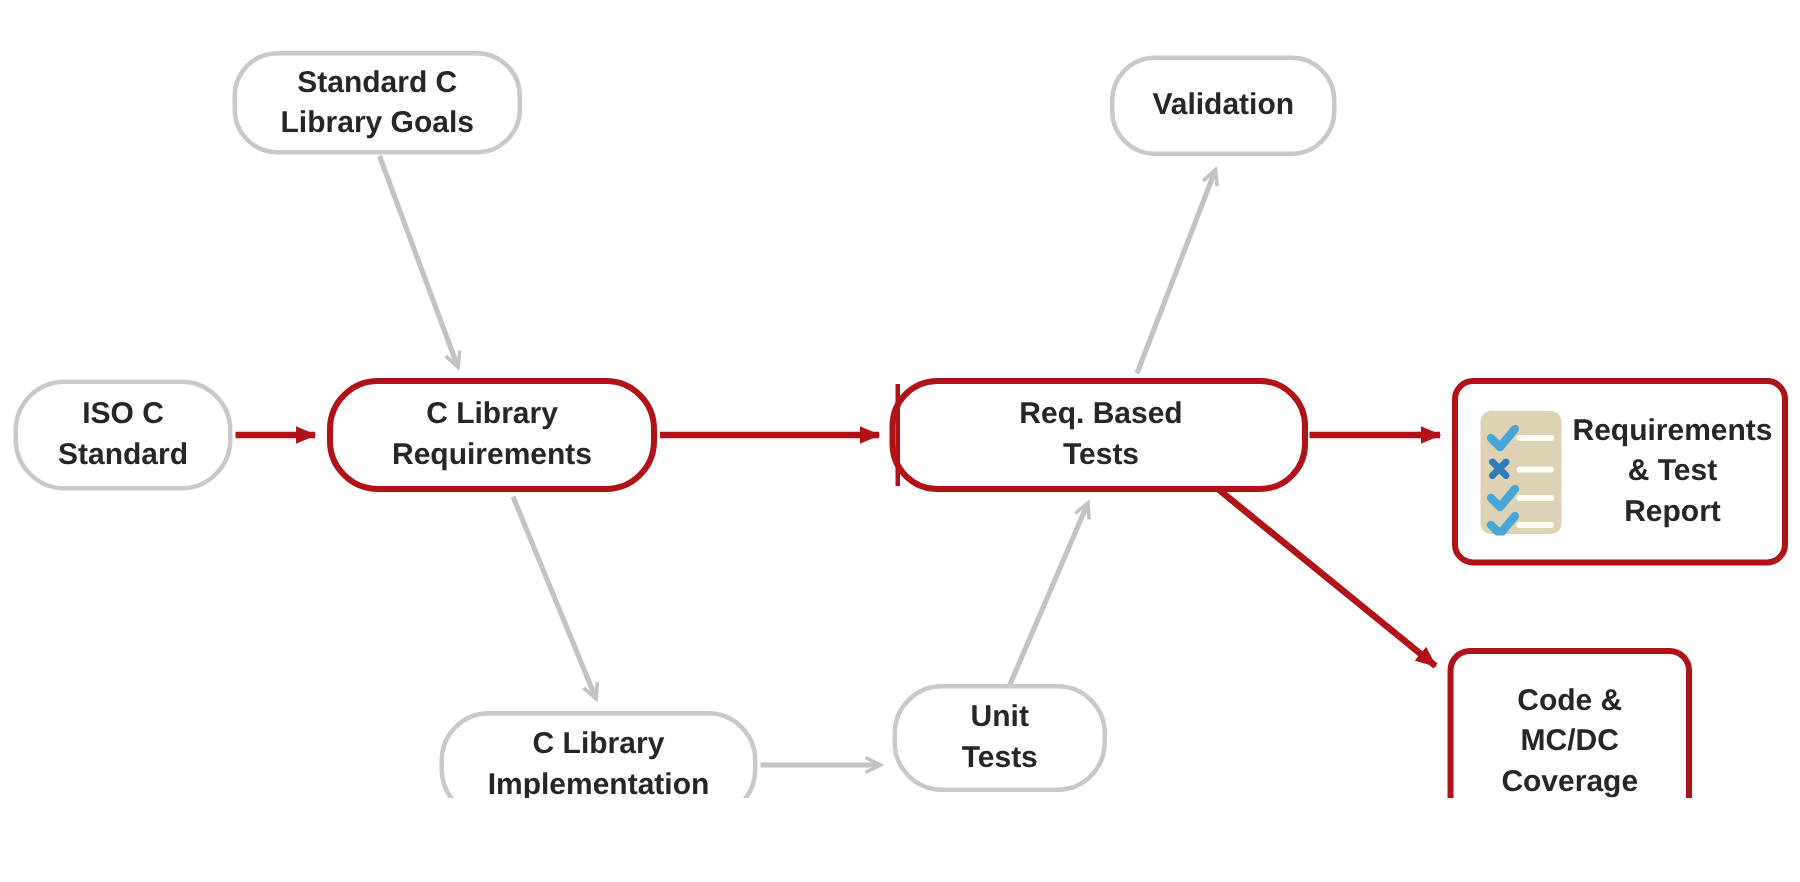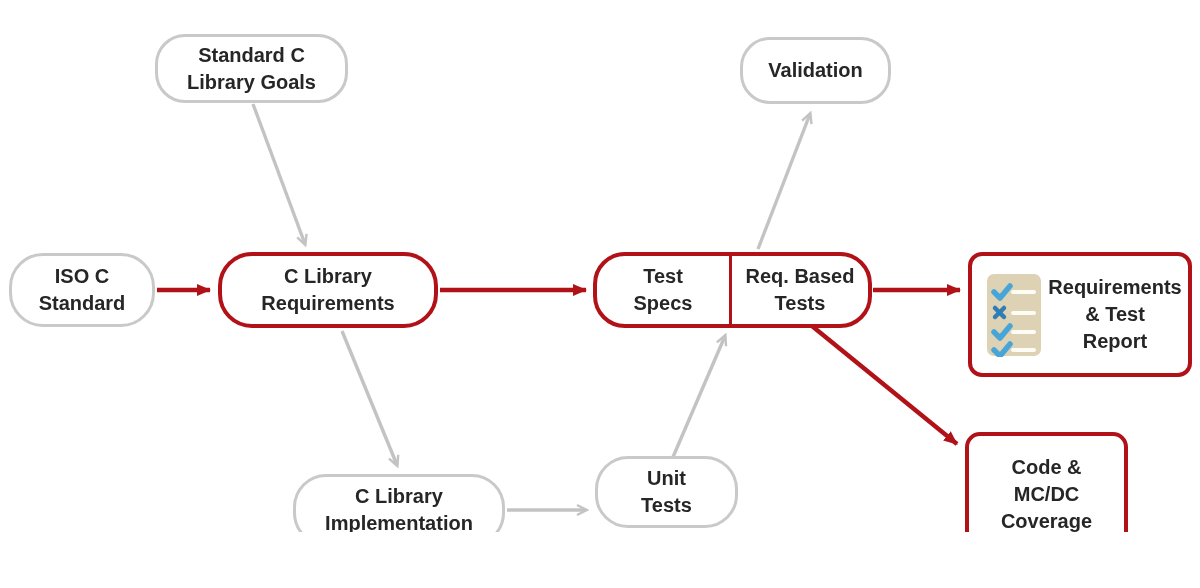--- a/index.html
+++ b/index.html
@@ -82,24 +82,20 @@
   <div class="node pill" style="left:740px;top:37px;width:151px;height:67px;border-radius:30px;">
     <span class="label">Validation</span>
   </div>
 
   <div class="node pill red" style="left:218px;top:252px;width:220px;height:76px;border-radius:34px;">
     <span class="label">C Library
 Requirements</span>
   </div>
 
   <div class="node pill red combo" style="left:593px;top:252px;width:279px;height:76px;border-radius:32px;">
-    <div class="cell first">
-      <span class="label">Test
-Specs</span>
-    </div>
     <div class="cell second">
       <span class="label">Req. Based
 Tests</span>
     </div>
   </div>
 
   <div class="node rect red" style="left:968px;top:252px;width:224px;height:125px;">
     <div class="report-body">
       <span class="icon-wrap">
         <svg width="56" height="84" viewBox="0 0 56 84" xmlns="http://www.w3.org/2000/svg">

